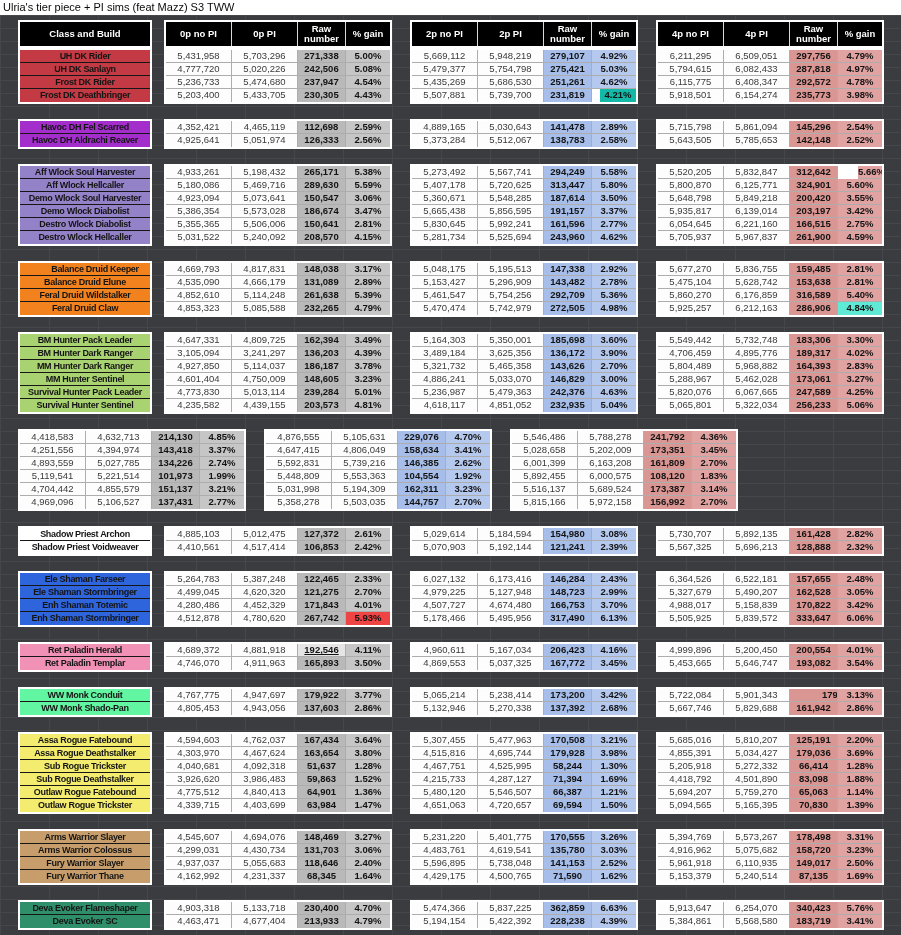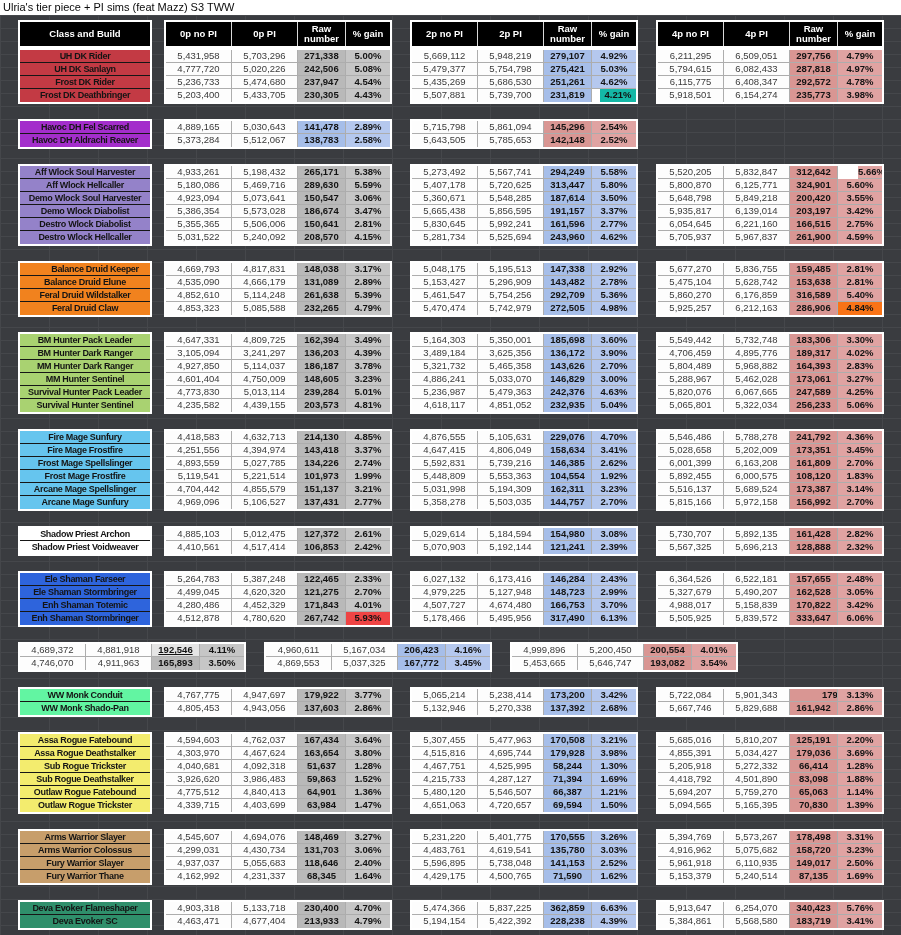--- a/index.html
+++ b/index.html
@@ -153,20 +153,30 @@
           <div class="cell c2 last" style="background: rgb(217, 150, 147);">235,773</div>
           <div class="cell c3 last" style="background: rgb(224, 163, 162);">3.98%</div>
         </div>
       </div>
       <div class="row-line group-row">
         <div class="name-block">
           <div class="name-cell" style="background: rgb(163, 46, 203);">Havoc DH Fel Scarred</div>
           <div class="name-cell last" style="background: rgb(163, 46, 203);">Havoc DH Aldrachi Reaver</div>
         </div>
         <div class="data-block">
+          <div class="cell c0">4,352,421</div>
+          <div class="cell c1">4,465,119</div>
+          <div class="cell c2" style="background: rgb(185, 185, 185);">112,698</div>
+          <div class="cell c3" style="background: rgb(198, 198, 198);">2.59%</div>
+          <div class="cell c0 last">4,925,641</div>
+          <div class="cell c1 last">5,051,974</div>
+          <div class="cell c2 last" style="background: rgb(185, 185, 185);">126,333</div>
+          <div class="cell c3 last" style="background: rgb(198, 198, 198);">2.56%</div>
+        </div>
+        <div class="data-block">
           <div class="cell c0">4,889,165</div>
           <div class="cell c1">5,030,643</div>
           <div class="cell c2" style="background: rgb(166, 190, 233);">141,478</div>
           <div class="cell c3" style="background: rgb(181, 200, 238);">2.89%</div>
           <div class="cell c0 last">5,373,284</div>
           <div class="cell c1 last">5,512,067</div>
           <div class="cell c2 last" style="background: rgb(166, 190, 233);">138,783</div>
           <div class="cell c3 last" style="background: rgb(181, 200, 238);">2.58%</div>
         </div>
         <div class="data-block">
@@ -320,21 +330,21 @@
           <div class="cell c1">5,628,742</div>
           <div class="cell c2" style="background: rgb(217, 150, 147);">153,638</div>
           <div class="cell c3" style="background: rgb(224, 163, 162);">2.81%</div>
           <div class="cell c0">5,860,270</div>
           <div class="cell c1">6,176,859</div>
           <div class="cell c2" style="background: rgb(217, 150, 147);">316,589</div>
           <div class="cell c3" style="background: rgb(224, 163, 162);">5.40%</div>
           <div class="cell c0 last">5,925,257</div>
           <div class="cell c1 last">6,212,163</div>
           <div class="cell c2 last" style="background: rgb(217, 150, 147);">286,906</div>
-          <div class="cell c3 last" style="background: #f97316;">4.84%</div>
+          <div class="cell c3 last" style="background: #5eead4;">4.84%</div>
         </div>
       </div>
       <div class="row-line group-row">
         <div class="name-block">
           <div class="name-cell" style="background: rgb(169, 210, 113);">BM Hunter Pack Leader</div>
           <div class="name-cell" style="background: rgb(169, 210, 113);">BM Hunter Dark Ranger</div>
           <div class="name-cell" style="background: rgb(169, 210, 113);">MM Hunter Dark Ranger</div>
           <div class="name-cell" style="background: rgb(169, 210, 113);">MM Hunter Sentinel</div>
           <div class="name-cell" style="background: rgb(169, 210, 113);">Survival Hunter Pack Leader</div>
           <div class="name-cell last" style="background: rgb(169, 210, 113);">Survival Hunter Sentinel</div>
@@ -412,28 +422,20 @@
           <div class="cell c1">6,067,665</div>
           <div class="cell c2" style="background: rgb(217, 150, 147);">247,589</div>
           <div class="cell c3" style="background: rgb(224, 163, 162);">4.25%</div>
           <div class="cell c0 last">5,065,801</div>
           <div class="cell c1 last">5,322,034</div>
           <div class="cell c2 last" style="background: rgb(217, 150, 147);">256,233</div>
           <div class="cell c3 last" style="background: rgb(224, 163, 162);">5.06%</div>
         </div>
       </div>
       <div class="row-line group-row">
-        <div class="name-block">
-          <div class="name-cell" style="background: rgb(102, 197, 238);">Fire Mage Sunfury</div>
-          <div class="name-cell" style="background: rgb(102, 197, 238);">Fire Mage Frostfire</div>
-          <div class="name-cell" style="background: rgb(102, 197, 238);">Frost Mage Spellslinger</div>
-          <div class="name-cell" style="background: rgb(102, 197, 238);">Frost Mage Frostfire</div>
-          <div class="name-cell" style="background: rgb(102, 197, 238);">Arcane Mage Spellslinger</div>
-          <div class="name-cell last" style="background: rgb(102, 197, 238);">Arcane Mage Sunfury</div>
-        </div>
         <div class="data-block">
           <div class="cell c0">4,418,583</div>
           <div class="cell c1">4,632,713</div>
           <div class="cell c2" style="background: rgb(185, 185, 185);">214,130</div>
           <div class="cell c3" style="background: rgb(198, 198, 198);">4.85%</div>
           <div class="cell c0">4,251,556</div>
           <div class="cell c1">4,394,974</div>
           <div class="cell c2" style="background: rgb(185, 185, 185);">143,418</div>
           <div class="cell c3" style="background: rgb(198, 198, 198);">3.37%</div>
           <div class="cell c0">4,893,559</div>
@@ -598,20 +600,24 @@
           <div class="cell c1">5,158,839</div>
           <div class="cell c2" style="background: rgb(217, 150, 147);">170,822</div>
           <div class="cell c3" style="background: rgb(224, 163, 162);">3.42%</div>
           <div class="cell c0 last">5,505,925</div>
           <div class="cell c1 last">5,839,572</div>
           <div class="cell c2 last" style="background: rgb(217, 150, 147);">333,647</div>
           <div class="cell c3 last" style="background: rgb(224, 163, 162);">6.06%</div>
         </div>
       </div>
       <div class="row-line group-row">
+        <div class="name-block">
+          <div class="name-cell" style="background: rgb(241, 145, 181);">Ret Paladin Herald</div>
+          <div class="name-cell last" style="background: rgb(241, 145, 181);">Ret Paladin Templar</div>
+        </div>
         <div class="data-block">
           <div class="cell c0">4,689,372</div>
           <div class="cell c1">4,881,918</div>
           <div class="cell c2" style="background: #e5e5e5; text-decoration: underline;">192,546</div>
           <div class="cell c3" style="background: rgb(198, 198, 198);">4.11%</div>
           <div class="cell c0 last">4,746,070</div>
           <div class="cell c1 last">4,911,963</div>
           <div class="cell c2 last" style="background: rgb(185, 185, 185);">165,893</div>
           <div class="cell c3 last" style="background: rgb(198, 198, 198);">3.50%</div>
         </div>

